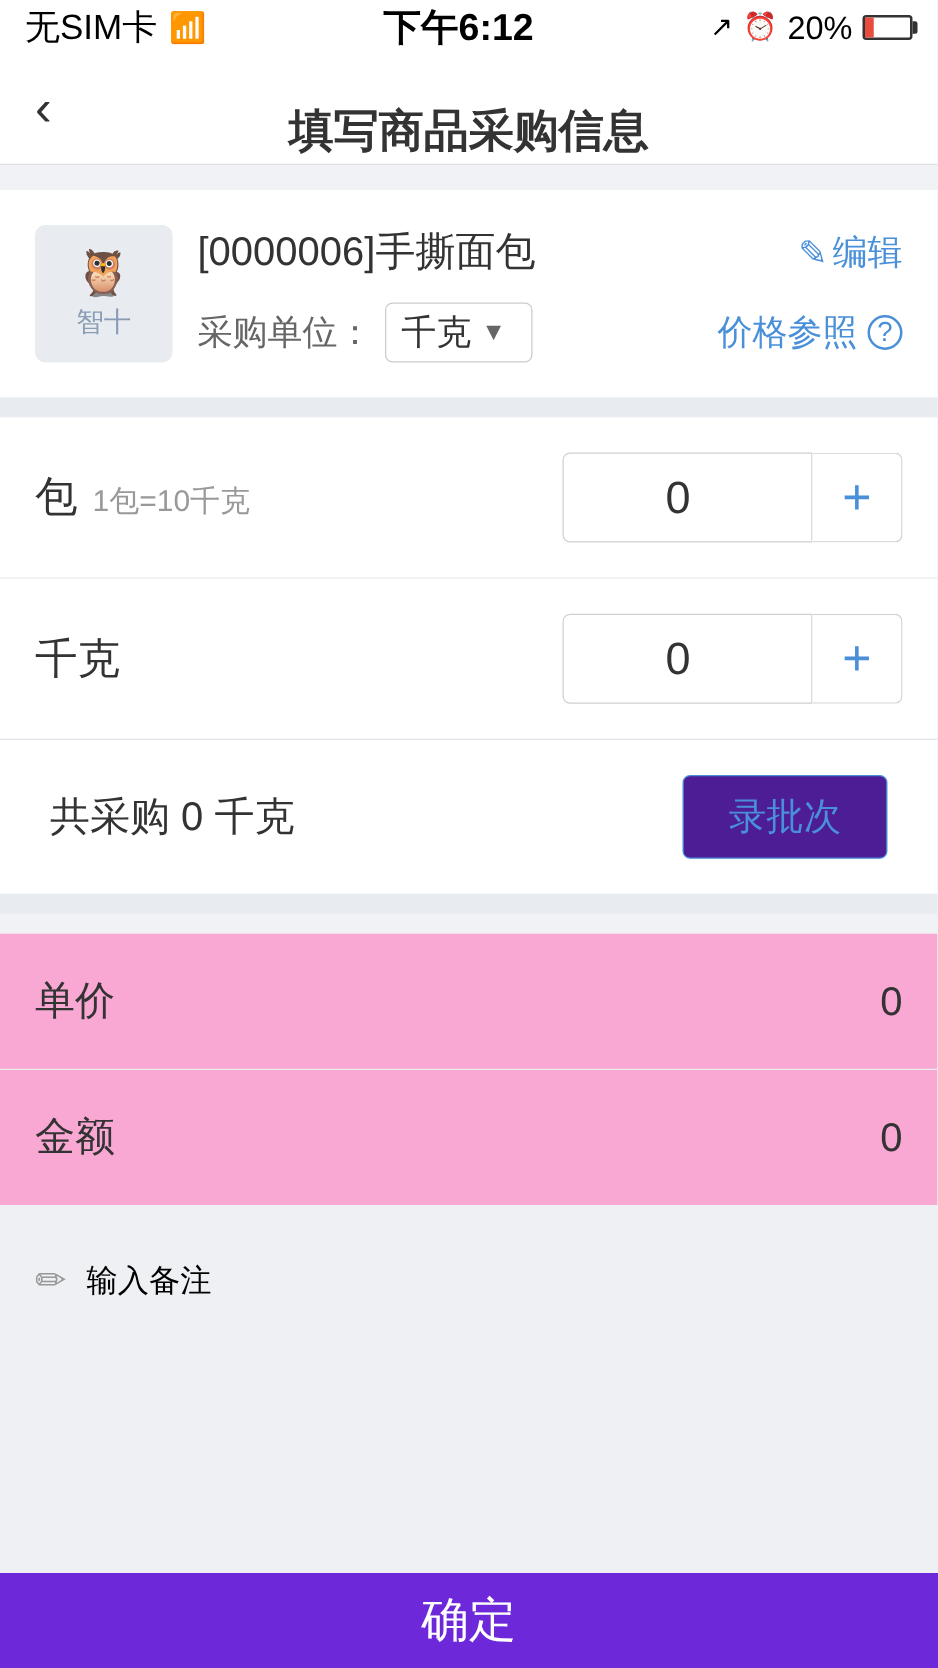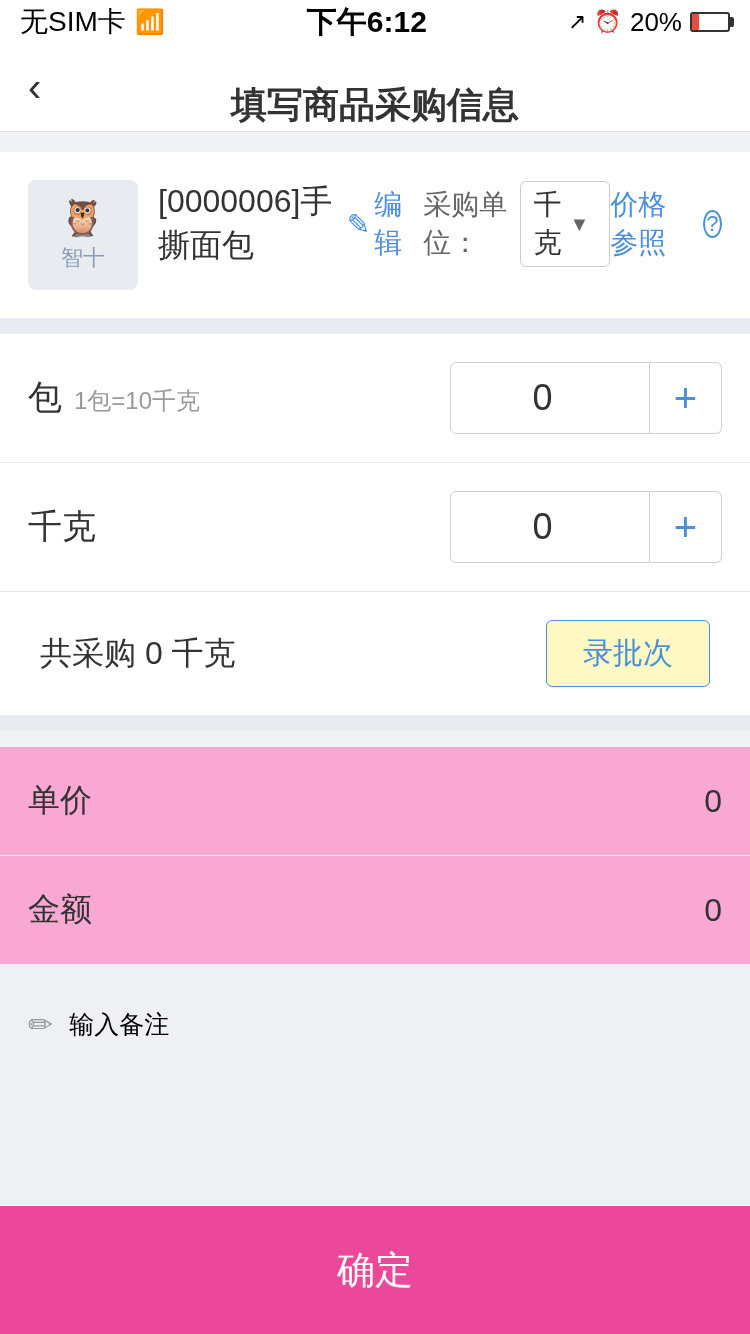--- a/index.html
+++ b/index.html
@@ -94,20 +94,21 @@
       color: #8a9bb5;
     }
     .product-image .brand-text {
       font-size: 22px;
       color: #8a9bb5;
       margin-top: 4px;
     }
     .product-info {
       flex: 1;
       display: flex;
+      flex-direction: column;
       gap: 18px;
     }
     .product-header {
       display: flex;
       align-items: center;
       justify-content: space-between;
     }
     .product-name {
       font-size: 32px;
       font-weight: 500;
@@ -147,21 +148,21 @@
     }
     .unit-select-arrow {
       font-size: 20px;
       color: #666;
     }
     .price-ref {
       font-size: 28px;
       color: #4a90d9;
       display: flex;
       align-items: center;
-      gap: 20px;
+      gap: 8px;
       cursor: pointer;
     }
     .price-ref-circle {
       width: 28px; height: 28px; border-radius: 50%; border: 2px solid #4a90d9;
       display: flex; align-items: center; justify-content: center;
       font-size: 22px; color: #4a90d9;
     }
 
     
     .divider-section {
@@ -234,21 +235,21 @@
     .summary-text {
       font-size: 32px;
       color: #333;
     }
     .record-btn {
       border: 1.5px solid #4a90d9;
       border-radius: 6px;
       padding: 12px 36px;
       font-size: 30px;
       color: #4a90d9;
-      background: #fef9c3;
+      background: #4c1d95;
       cursor: pointer;
     }
 
     
     .price-section {
       background: #f9a8d4;
       margin-top: 16px;
     }
     .price-row {
       display: flex;
@@ -288,22 +289,22 @@
     
     .content-bg {
       background: #eef0f4;
       flex: 1;
       min-height: 300px;
     }
 
     
     .confirm-btn {
       width: 100%;
-      height: 128px;
-      background: #ec4899;
+      height: 76px;
+      background: #6d28d9;
       color: #fff;
       font-size: 38px;
       font-weight: 500;
       border: none;
       cursor: pointer;
       display: flex;
       align-items: center;
       justify-content: center;
       position: fixed;
       bottom: 0;

